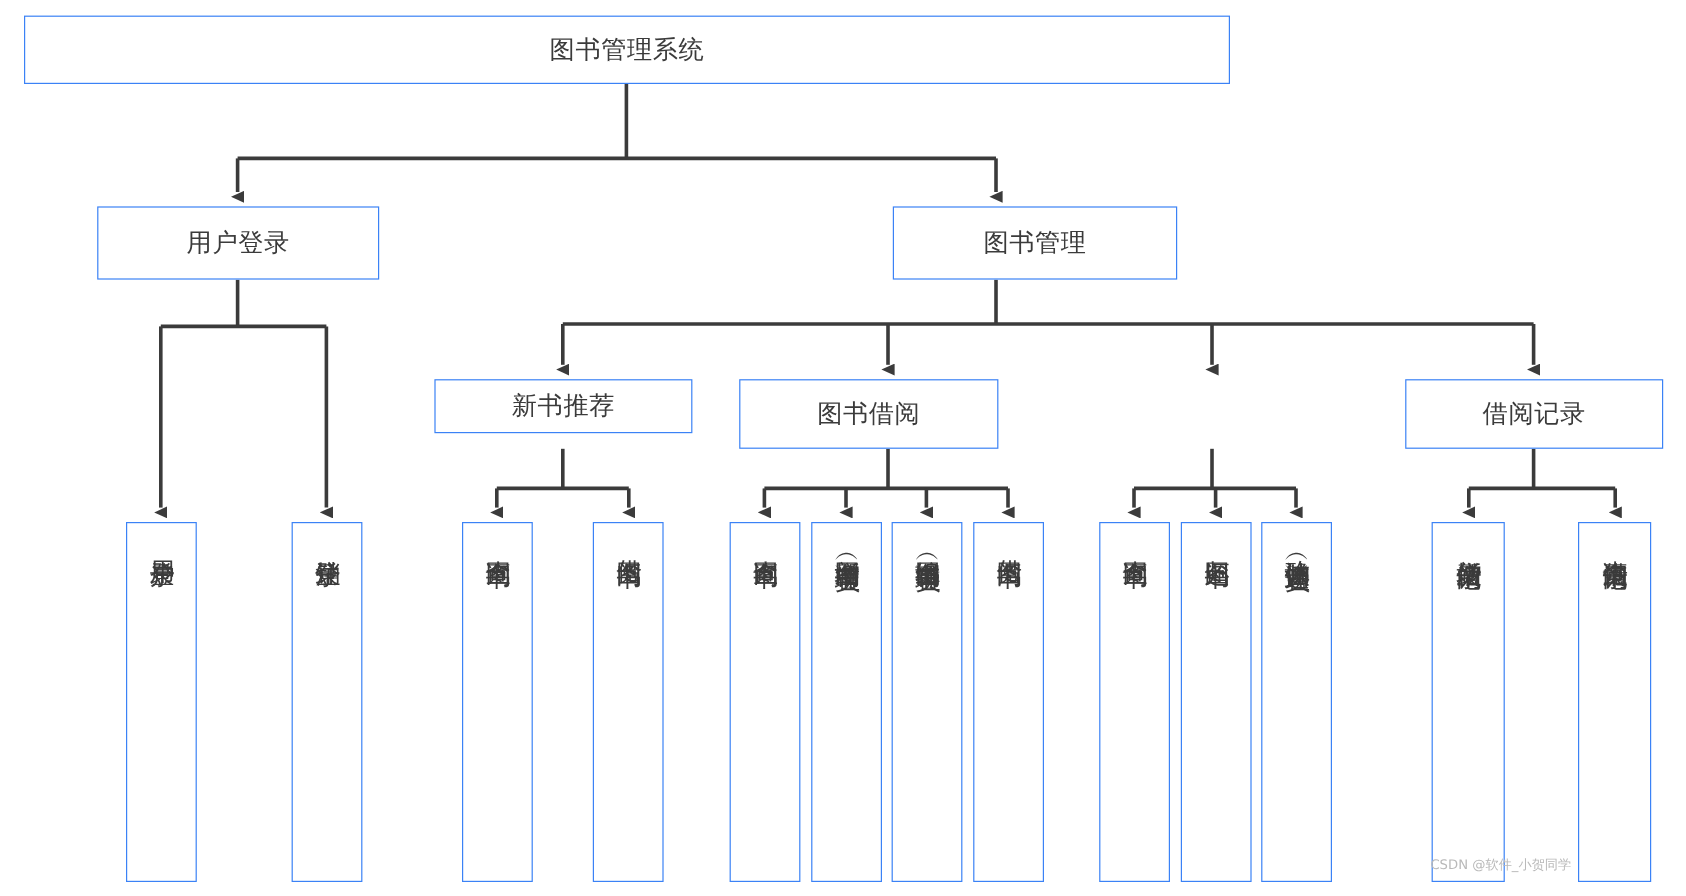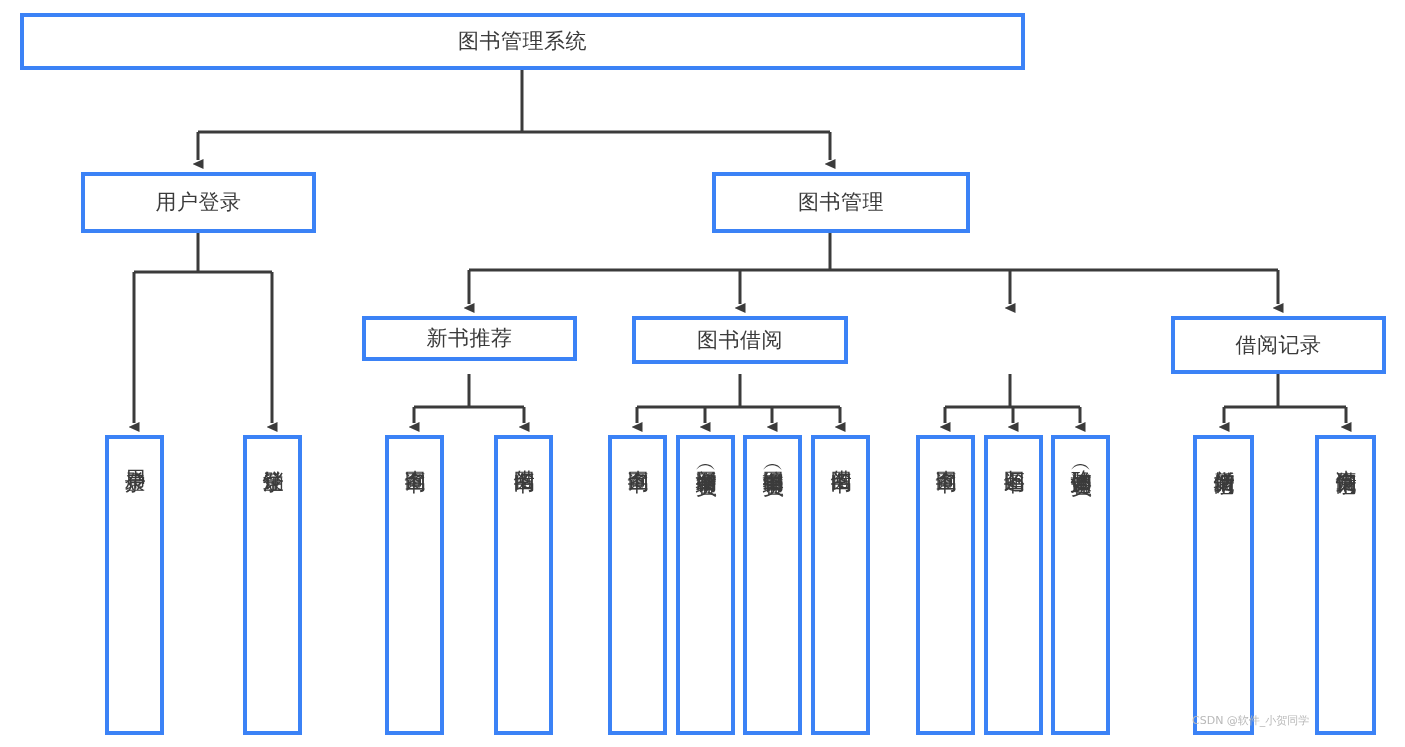--- a/index.html
+++ b/index.html
@@ -23,21 +23,21 @@
     left: 0;
     top: 0;
     width: 1405px;
     height: 747px;
     pointer-events: none;
   }
   .node {
     position: absolute;
     box-sizing: border-box;
     background: #ffffff;
-    border: 4px solid #3b82f6;
+    border: 1px solid #3b82f6;
     display: flex;
     align-items: center;
     justify-content: center;
     z-index: 2;
   }
   .node-label {
     color: #3b3b3b;
     font-size: 21px;
     line-height: 1.25;
     letter-spacing: 0.5px;
@@ -122,28 +122,28 @@
     </g>
   </svg>
 
   <div class="node" style="left:20px; top:13px; width:1005px; height:57px;">
     <span class="node-label">图书管理系统</span>
   </div>
 
   <div class="node" style="left:81px; top:172px; width:235px; height:61px;">
     <span class="node-label">用户登录</span>
   </div>
-  <div class="node" style="left:712px; top:172px; width:258px; height:61px;">
+  <div class="node" style="left:744px; top:172px; width:237px; height:61px;">
     <span class="node-label">图书管理</span>
   </div>
 
   <div class="node" style="left:362px; top:316px; width:215px; height:45px;">
     <span class="node-label">新书推荐</span>
   </div>
-  <div class="node" style="left:632px; top:316px; width:216px; height:48px;">
+  <div class="node" style="left:616px; top:316px; width:216px; height:58px;">
     <span class="node-label">图书借阅</span>
   </div>
   <div class="node" style="left:1171px; top:316px; width:215px; height:58px;">
     <span class="node-label">借阅记录</span>
   </div>
 
   <div class="node leaf" style="left:105px; top:435px; width:59px; height:300px;">
     <span class="node-label">用户登录</span>
   </div>
   <div class="node leaf" style="left:243px; top:435px; width:59px; height:300px;">

